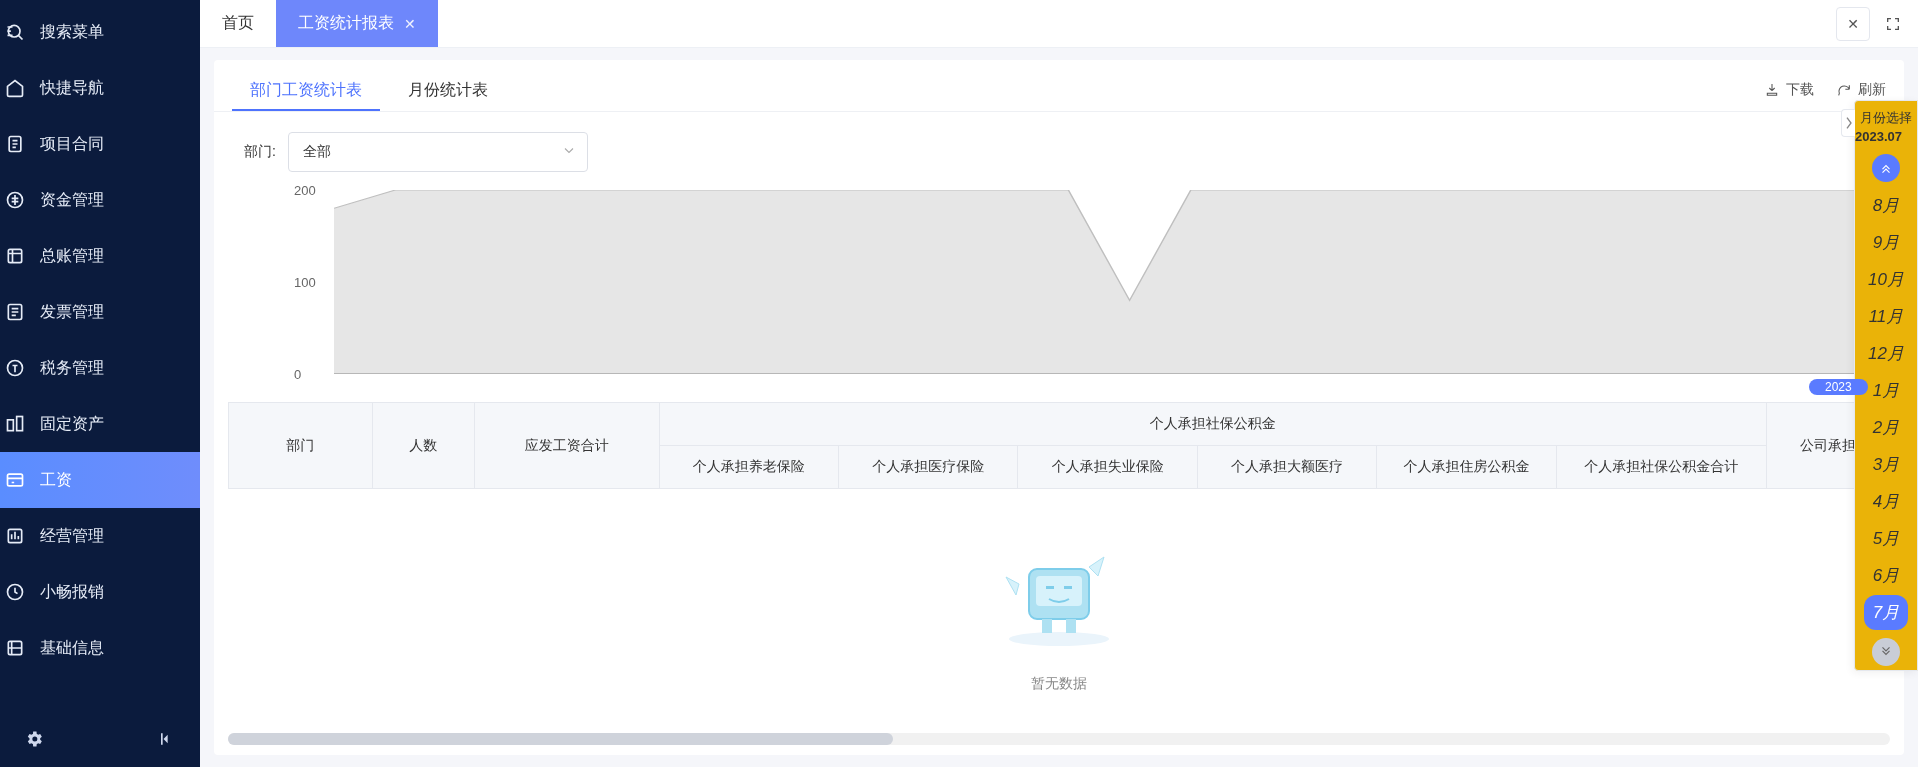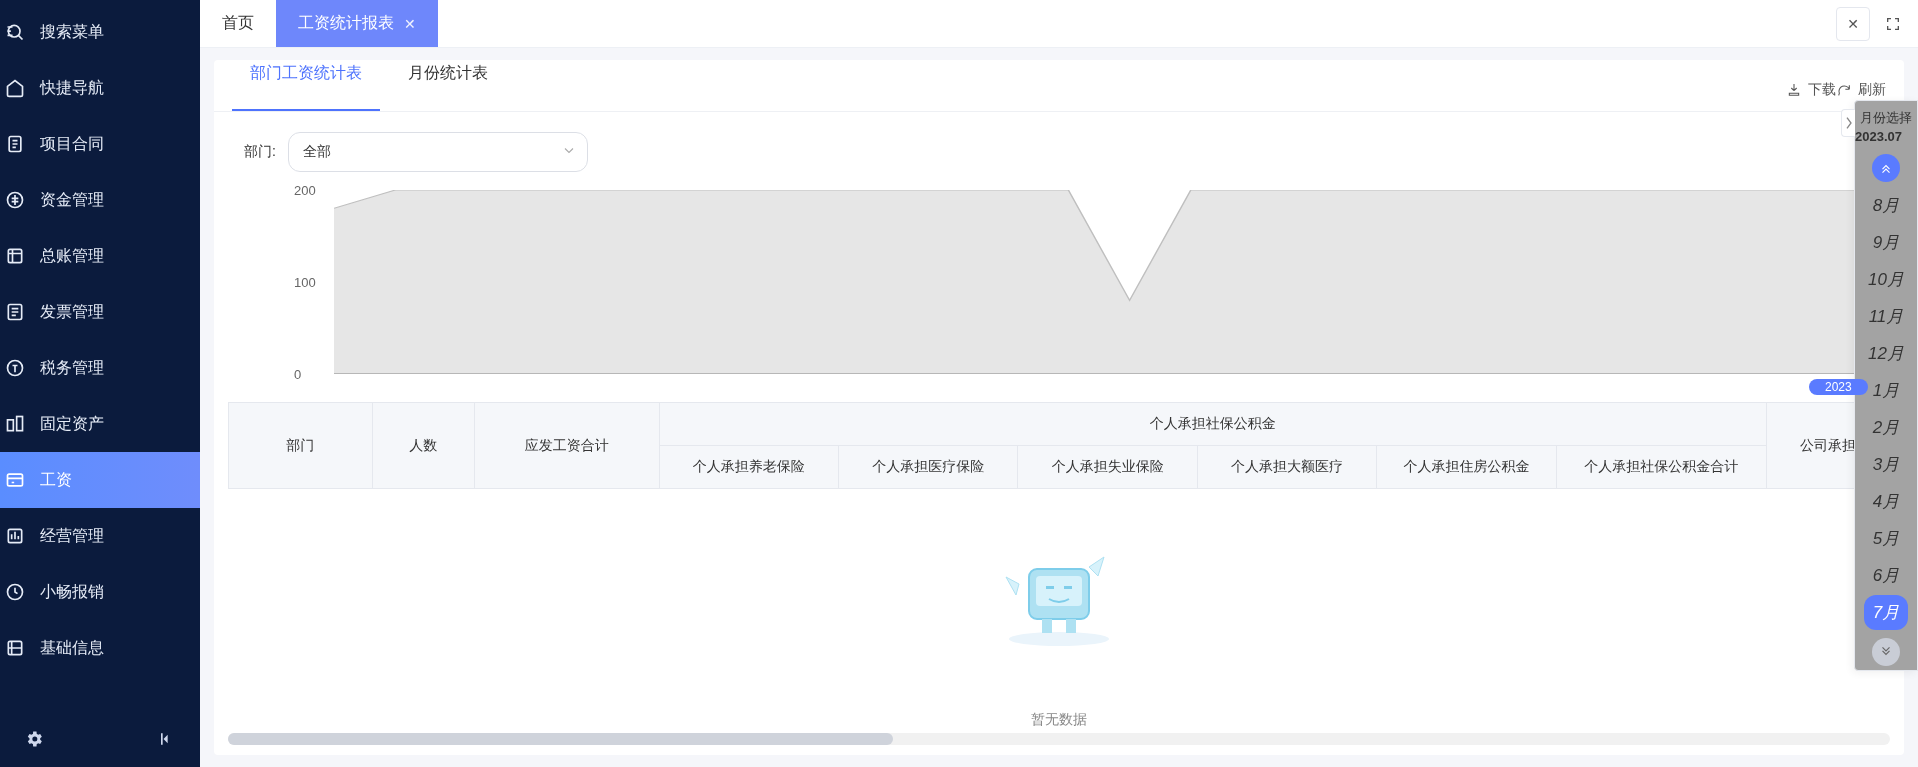--- a/index.html
+++ b/index.html
@@ -23,49 +23,49 @@
   .tab.active { background: #6e87fb; color: #fff; }
   .tab .close { margin-left: 10px; font-size: 14px; opacity: .9; }
   .tabs-spacer { flex:1; }
   .tabs-right { display:flex; align-items:center; gap:6px; padding-right:8px;}
   .tbtn { width:34px; height:34px; border:1px solid #e4e7ee; border-radius:4px; display:flex; align-items:center; justify-content:center; cursor:pointer; color:#555; background:#fff;}
   .tbtn.noborder { border:none; }
 
   .panel { margin: 12px 14px 12px 14px; background: #fff; border-radius: 4px; flex:1; display:flex; flex-direction:column; overflow:hidden; }
 
   .inner-tabs { height: 52px; display:flex; align-items:flex-end; border-bottom: 1px solid #eef0f4; padding: 0 18px; }
-  .itab { padding: 0 18px 25px; font-size: 16px; color:#333; cursor:pointer; border-bottom: 2px solid transparent; margin-right: 10px;}
+  .itab { padding: 0 18px 8px; font-size: 16px; color:#333; cursor:pointer; border-bottom: 2px solid transparent; margin-right: 10px;}
   .itab.active { color:#4e73fd; border-bottom-color:#4e73fd; }
   .inner-spacer { flex:1; }
-  .toolbar { display:flex; align-items:center; padding-bottom:12px; color:#555;}
+  .toolbar { display:flex; align-items:center; gap:22px; padding-bottom:12px; color:#555;}
   .tool { display:flex; align-items:center; gap:6px; cursor:pointer; }
   .tool .ticon { width:16px; height:16px; display:inline-flex; align-items:center; justify-content:center; }
 
   .filter-row { padding: 20px 30px 10px; display:flex; align-items:center; gap:12px; }
-  .select { position:relative; width:300px; height:40px; border:1px solid #dcdfe6; border-radius:12px; display:flex; align-items:center; padding:0 49px 0 14px; cursor:pointer; background:#fff;}
+  .select { position:relative; width:300px; height:40px; border:1px solid #dcdfe6; border-radius:4px; display:flex; align-items:center; padding:0 49px 0 14px; cursor:pointer; background:#fff;}
   .select .arrow { position:absolute; right:10px; top:50%; transform:translateY(-50%); color:#aaa;}
 
   .chart-wrap { padding: 0px 30px 10px 30px; }
   .chart { position:relative; height: 200px; }
   .chart .ytick { position:absolute; left:50px; font-size:13px; color:#666; transform:translateY(-50%);}
   .chart-area { position:absolute; left: 90px; right: 10px; top: 8px; bottom: 8px; }
   .chart-area svg { width:100%; height:100%; display:block; }
 
   .table-wrap { margin: 10px 14px 0 14px; overflow-x:auto; flex:0 0 auto;}
   table.rep { border-collapse: collapse; width: 1620px; min-width:100%; }
   table.rep th { background:#f5f7fa; border:1px solid #e5e8ee; padding:12px 8px; font-weight:500; color:#333; text-align:center; font-size:14px;}
   table.rep th.group { }
 
-  .empty { flex:1; display:flex; flex-direction:column; align-items:center; justify-content:space-between; padding-top: 40px; color:#888;}
+  .empty { flex:1; display:flex; flex-direction:column; align-items:center; justify-content:flex-start; padding-top: 40px; color:#888;gap:16px;}
   .empty-ill { width:130px; height:120px; margin-bottom:10px;}
   .hscroll { margin: 4px 14px 10px; height:12px; background:#f1f1f1; border-radius:6px; position:relative;}
   .hscroll .thumb { position:absolute; left:0; top:0; height:12px; width:40%; background:#cfd3db; border-radius:6px;}
 
   
-  .month-panel { position:absolute; top: 100px; right:0; width:64px; background:#a3a3a3; border:1px solid #e5e8ee; border-radius:4px 0 0 4px; box-shadow: -2px 2px 8px rgba(0,0,0,.06); z-index:20; }
+  .month-panel { position:absolute; top: 100px; right:0; width:64px; background:#eab308; border:1px solid #e5e8ee; border-radius:4px 0 0 4px; box-shadow: -2px 2px 8px rgba(0,0,0,.06); z-index:20; }
   .month-panel .collapse { position:absolute; left:-14px; top:8px; width:14px; height:28px; background:#fff; border:1px solid #e5e8ee; border-right:none; border-radius:4px 0 0 4px; display:flex; align-items:center; justify-content:center; color:#888; cursor:pointer;}
   .mp-head { padding:8px 4px 2px; text-align:center; font-size:13px; }
   .mp-cur { text-align:left; font-weight:600; font-size:13px; padding-bottom:6px; }
   .mp-nav { width:28px; height:28px; margin:4px auto; border-radius:50%; background:#5a7bff; color:#fff; display:flex; align-items:center; justify-content:center; cursor:pointer;}
   .mp-nav.bottom { background:#c9cdd6; color:#666;}
   .mp-list { display:flex; flex-direction:column; align-items:center; gap:2px; padding:2px 0 4px;}
   .mp-item { width:44px; text-align:center; padding:6px 0; border-radius:12px; cursor:pointer; font-size:17px;font-style:italic;}
   .mp-item.sel { background:#5a7bff; color:#fff; }
   .year-badge { position:absolute; top: 278px; left:-46px; background:#5a7bff; color:#fff; font-size:12px; padding:1px 16px; border-radius:10px;}
 

